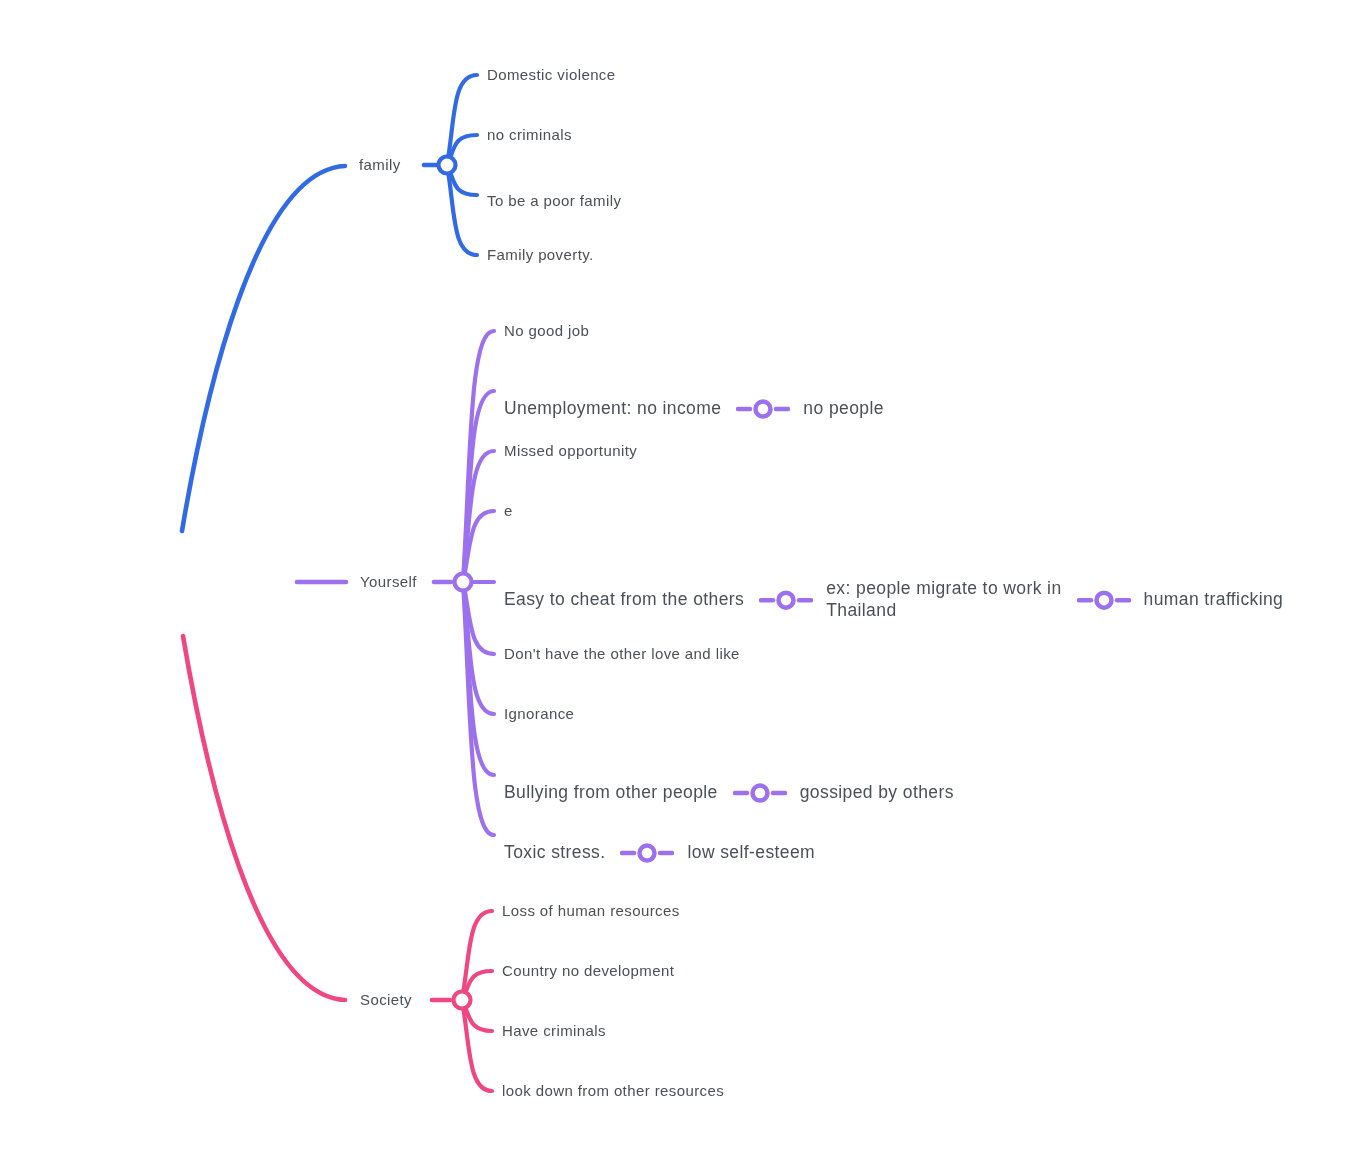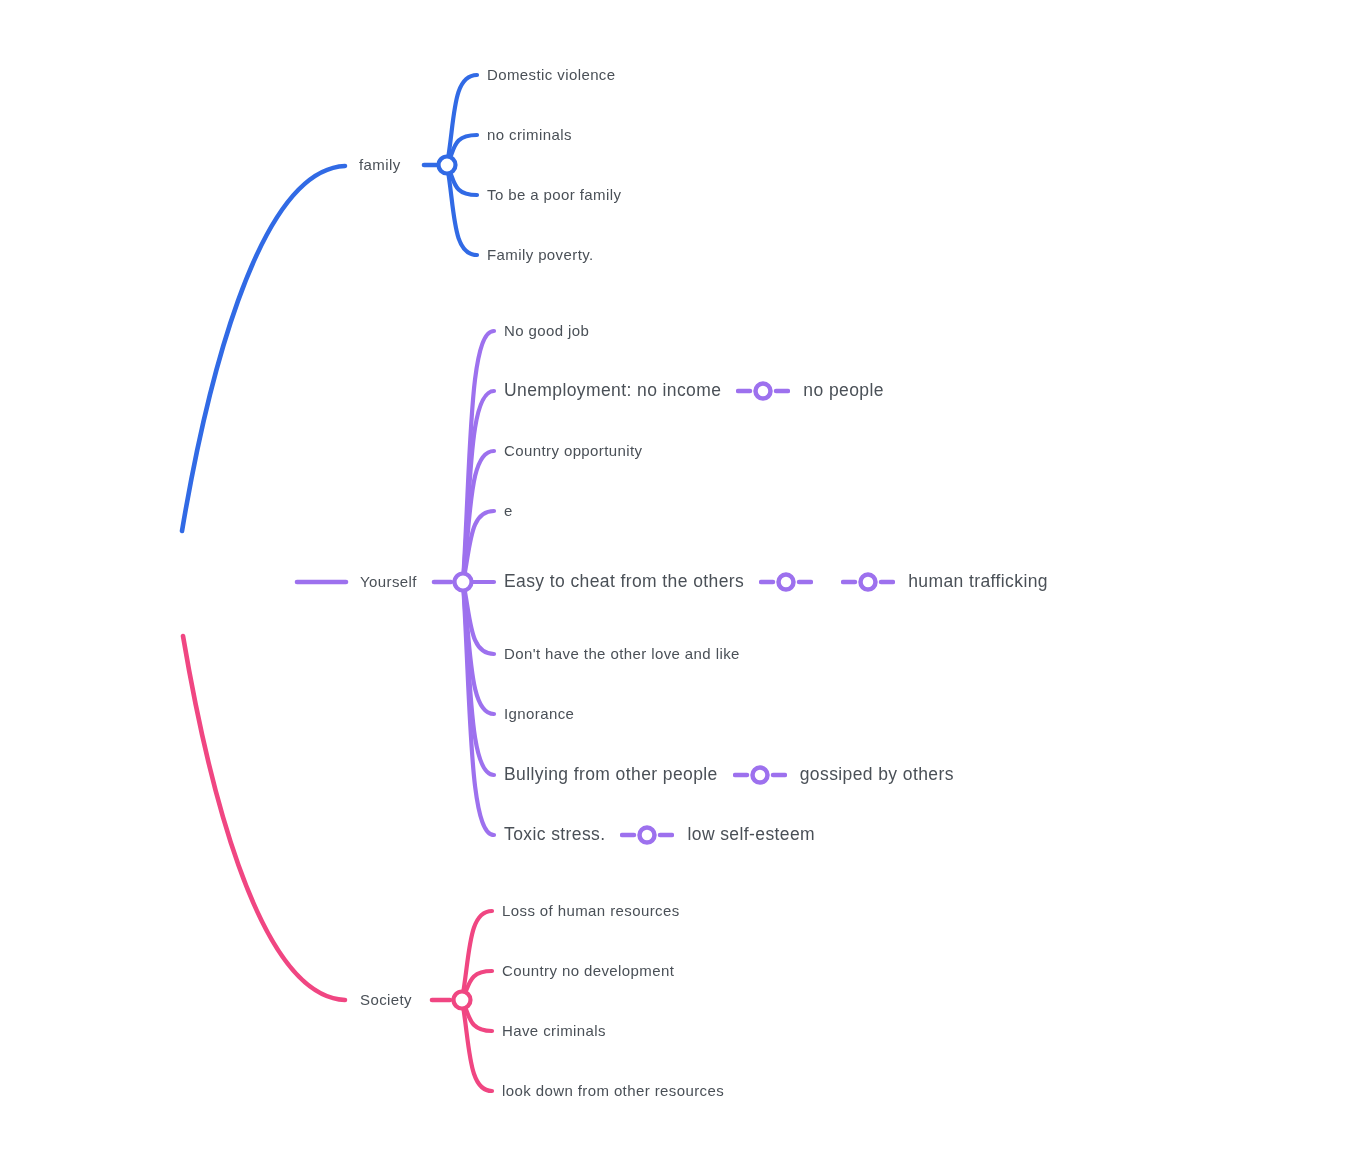--- a/index.html
+++ b/index.html
@@ -39,20 +39,21 @@
   }
   .row{
     position:absolute;
     transform:translateY(-50%);
     display:flex;
     align-items:center;
     color:var(--label_text);
     font-size:17.5px;
     letter-spacing:0.4px;
     line-height:1.25;
+    margin-top:18px;
   }
   .row .node-text{white-space:nowrap;}
   .row .wrap2{white-space:pre-line;}
   .root{
     position:absolute;
     left:170px;
     top:583px;
     transform:translate(-50%,-50%);
     text-align:center;
     font-weight:bold;
@@ -103,45 +104,47 @@
     <circle class="hub p" cx="462" cy="1000" r="8.5"></circle>
   </svg>
 
 
   <div class="node" style="left:359px;top:165px">family</div>
   <div class="node" style="left:360px;top:582px">Yourself</div>
   <div class="node" style="left:360px;top:1000px">Society</div>
 
   <div class="node" style="left:487px;top:75px">Domestic violence</div>
   <div class="node" style="left:487px;top:135px">no criminals</div>
-  <div class="node" style="left:487px;top:195px">To be a poor family</div>
+  <div class="node" style="left:487px;top:201px">To be a poor family</div>
   <div class="node" style="left:487px;top:255px">Family poverty.</div>
 
   <div class="node" style="left:504px;top:331px">No good job</div>
 
   <div class="row" style="left:504px;top:391px">
     <span class="node-text">Unemployment: no income</span>
     <svg class="joint" width="54" height="20" viewBox="0 0 54 20">
       <path d="M2 10 H14"></path>
         <circle cx="27" cy="10" r="7.5"></circle>
         <path d="M40 10 H52"></path>
     </svg>
     <span class="node-text">no people</span>
   </div>
 
-  <div class="node" style="left:504px;top:451px">Country opportunity</div>
+  <div class="node" style="left:504px;top:451px">Missed opportunity</div>
   <div class="node" style="left:504px;top:511px">e</div>
 
   <div class="row" style="left:504px;top:582px">
     <span class="node-text">Easy to cheat from the others</span>
     <svg class="joint" width="54" height="20" viewBox="0 0 54 20">
       <path d="M2 10 H14"></path>
         <circle cx="27" cy="10" r="7.5"></circle>
         <path d="M40 10 H52"></path>
     </svg>
+    <span class="node-text wrap2">ex: people migrate to work in
+Thailand</span>
     <svg class="joint" width="54" height="20" viewBox="0 0 54 20">
       <path d="M2 10 H14"></path>
         <circle cx="27" cy="10" r="7.5"></circle>
         <path d="M40 10 H52"></path>
     </svg>
     <span class="node-text">human trafficking</span>
   </div>
 
   <div class="node" style="left:504px;top:654px">Don't have the other love and like</div>
   <div class="node" style="left:504px;top:714px">Ignorance</div>

